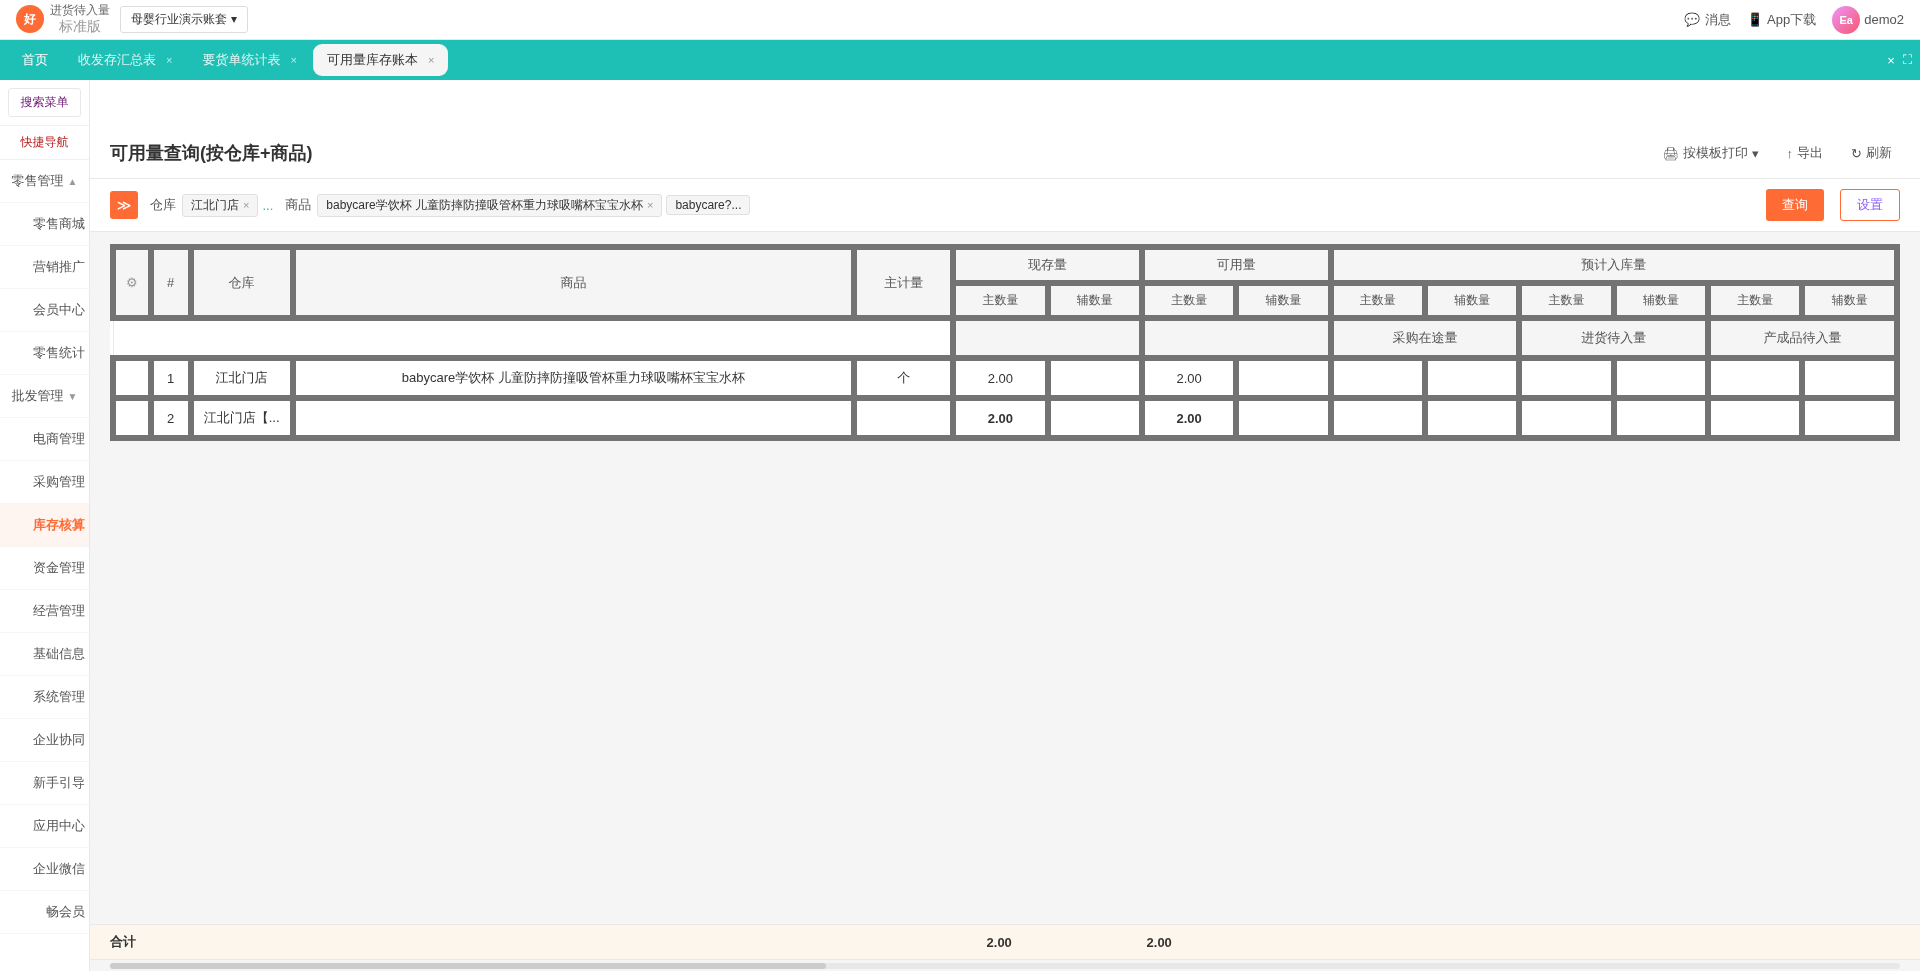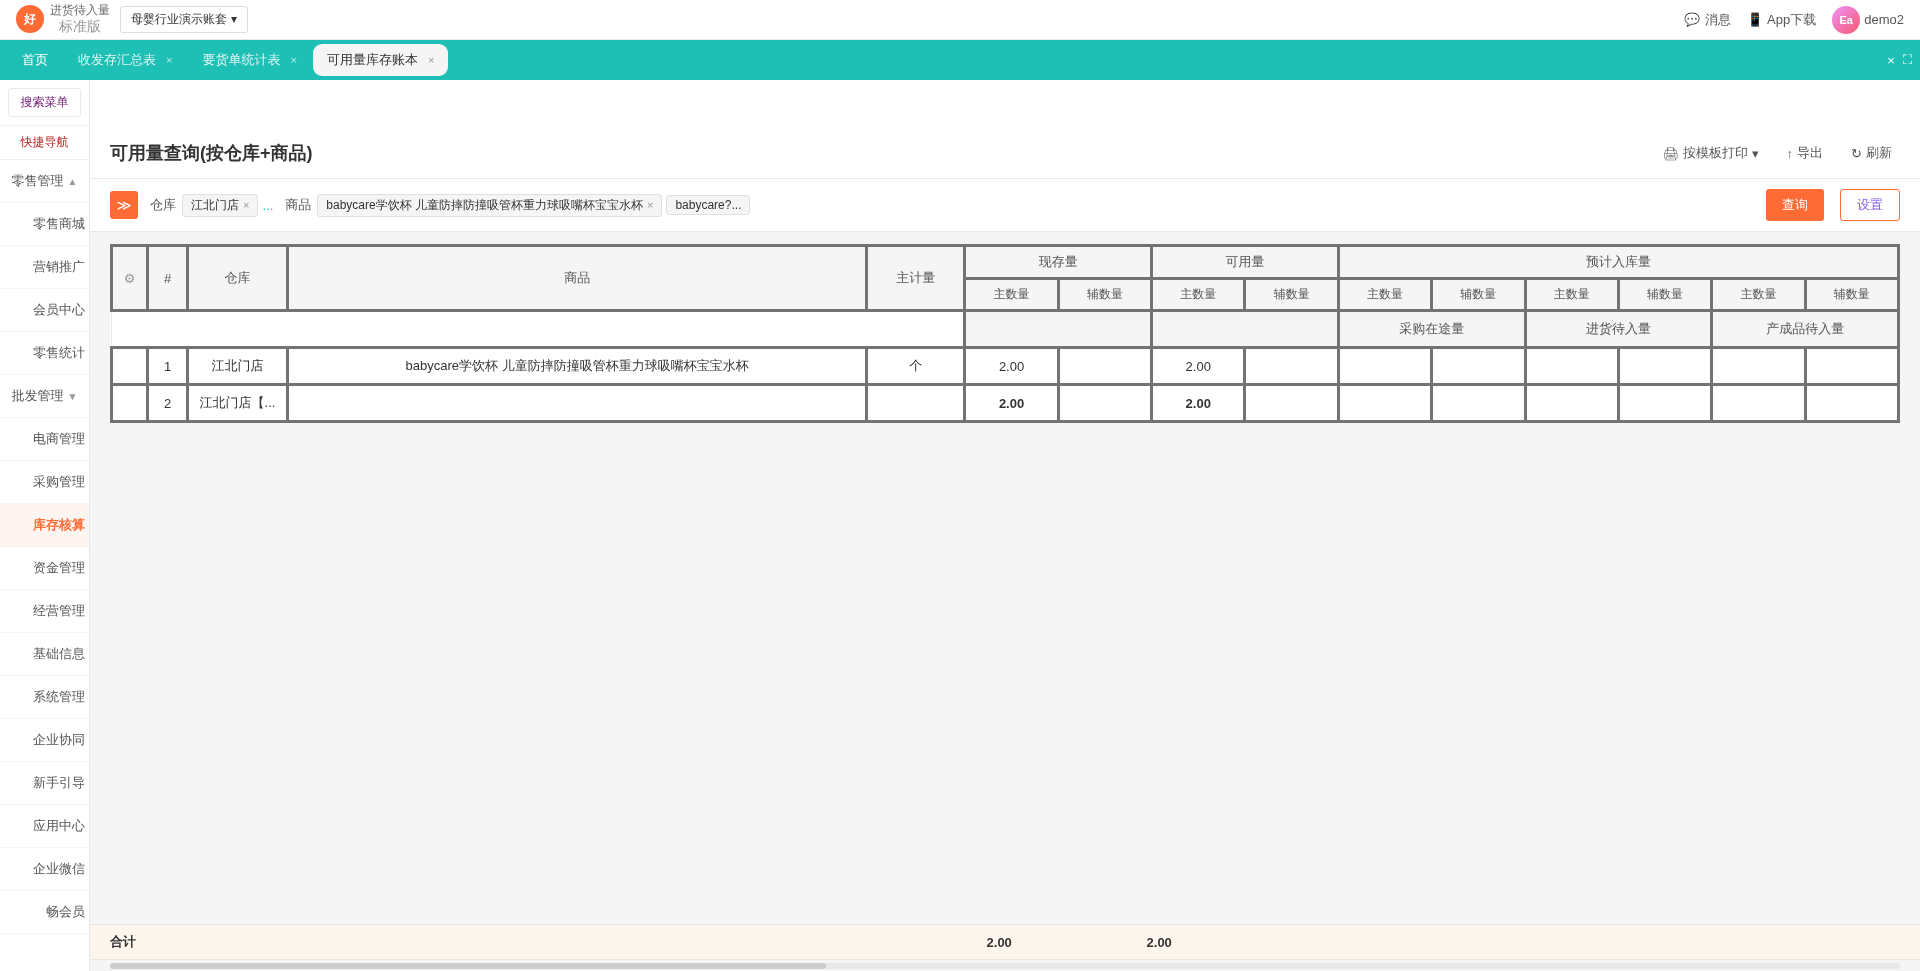--- a/index.html
+++ b/index.html
@@ -335,21 +335,21 @@
       background: #f5f5f5;
     }
     .data-table {
       width: 100%;
       border-collapse: collapse;
       background: #fff;
       border: 1px solid #e8e8e8;
       font-size: 13px;
     }
     .data-table th, .data-table td {
-      border: 3px solid #737373;
+      border: 6px solid #737373;
       padding: 8px 10px;
       text-align: center;
       white-space: nowrap;
     }
     .data-table th {
       background: #f5f5f5;
       color: #555;
       font-weight: normal;
     }
     .data-table td {

